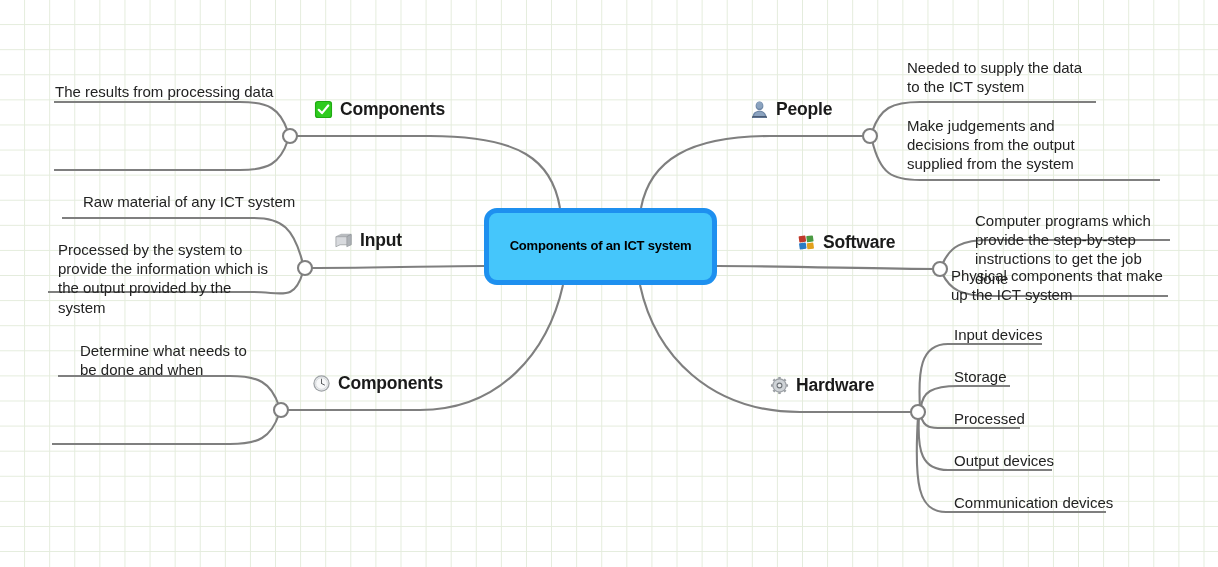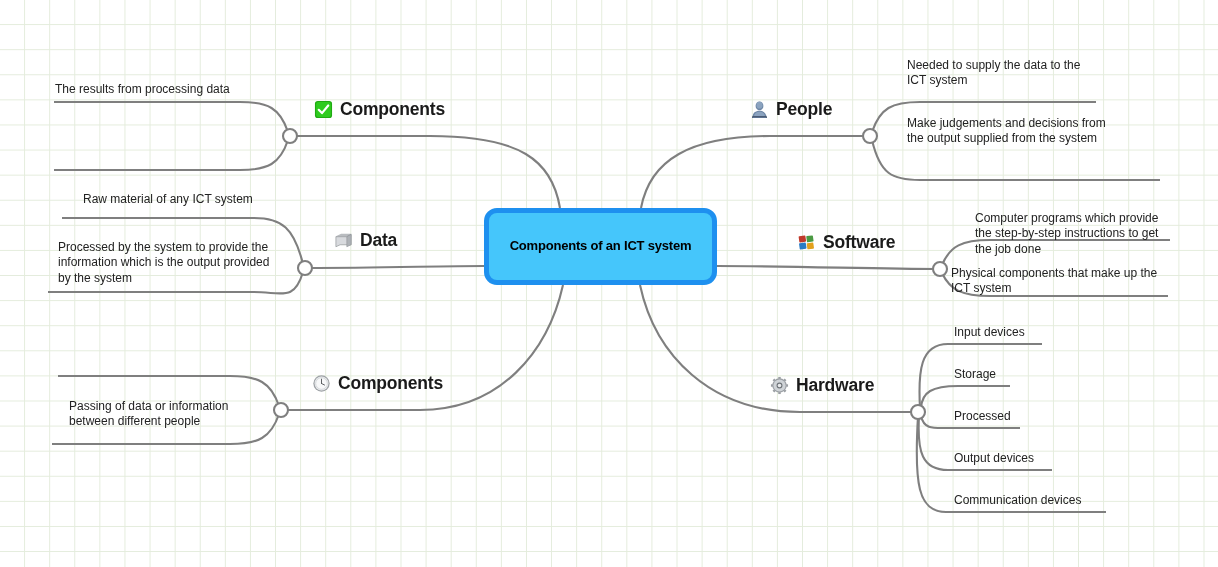--- a/index.html
+++ b/index.html
@@ -46,21 +46,21 @@
   }
   .branch .lbl {
     font-size:17.5px; font-weight:bold; color:#1a1a1a;
     letter-spacing:-0.2px;
   }
   .ico { width:19px; height:19px; flex:0 0 19px; display:block; }
 
   
   .leaf {
     position:absolute;
-    font-size:12px;
+    font-size:15px;
     color:#222;
     line-height:1.28;
     white-space:pre-line;
   }
 </style>
 </head>
 <body>
 
 <div id="canvas">
 
@@ -117,21 +117,21 @@
     </svg>
     <span class="lbl">Components</span>
   </div>
 
   <div class="branch" style="left:334px; top:230px;">
     <svg class="ico" viewBox="0 0 20 20">
       <path d="M2 5.5 L7.5 3 L18 3 L18 6 L2 6 Z" fill="#b9bcc0"></path>
       <path d="M2 6 L13.5 6 L18 3.6 L18 14.5 L6.5 14.5 L2 16.6 Z" fill="#d8dade" stroke="#8e9296" stroke-width="0.7"></path>
       <path d="M13.5 6 L18 3.6 L18 14.5 L13.5 16.6 Z" fill="#aeb2b7" stroke="#8e9296" stroke-width="0.6"></path>
     </svg>
-    <span class="lbl">Data</span>
+    <span class="lbl">Input</span>
   </div>
 
   <div class="branch" style="left:312px; top:373px;">
     <svg class="ico" viewBox="0 0 20 20">
       <circle cx="10" cy="10" r="8.6" fill="#9ea2a6"></circle>
       <circle cx="10" cy="10" r="7.3" fill="#eceef0"></circle>
       <circle cx="10" cy="10" r="6.1" fill="#f7f8f9" stroke="#c3c6ca" stroke-width="0.6"></circle>
       <path d="M10 10 L10 5.4" stroke="#55585c" stroke-width="1" stroke-linecap="round"></path>
       <path d="M10 10 L13.2 11.6" stroke="#55585c" stroke-width="1" stroke-linecap="round"></path>
     </svg>
@@ -182,21 +182,21 @@
       <circle cx="10" cy="10" r="1.9" fill="#e9ebed"></circle>
     </svg>
     <span class="lbl">Hardware</span>
   </div>
 
   <div class="leaf" style="left:55px; top:82px; width:250px;">The results from processing data</div>
 
   <div class="leaf" style="left:83px; top:192px; width:230px;">Raw material of any ICT system</div>
   <div class="leaf" style="left:58px; top:240px; width:218px;">Processed by the system to provide the information which is the output provided by the system</div>
 
-  <div class="leaf" style="left:69px; top:399px; width:200px;">Passing of data or information between different people</div>
+  <div class="leaf" style="left:80px; top:341px; width:180px;">Determine what needs to be done and when</div>
 
   <div class="leaf" style="left:907px; top:58px; width:190px;">Needed to supply the data to the ICT system</div>
   <div class="leaf" style="left:907px; top:116px; width:214px;">Make judgements and decisions from the output supplied from the system</div>
 
   <div class="leaf" style="left:975px; top:211px; width:198px;">Computer programs which provide the step-by-step instructions to get the job done</div>
   <div class="leaf" style="left:954px; top:325px; width:180px;">Input devices</div>
 
   <div class="leaf" style="left:951px; top:266px; width:220px;">Physical components that make up the ICT system</div>
   <div class="leaf" style="left:954px; top:367px; width:180px;">Storage</div>
   <div class="leaf" style="left:954px; top:409px; width:180px;">Processed</div>

